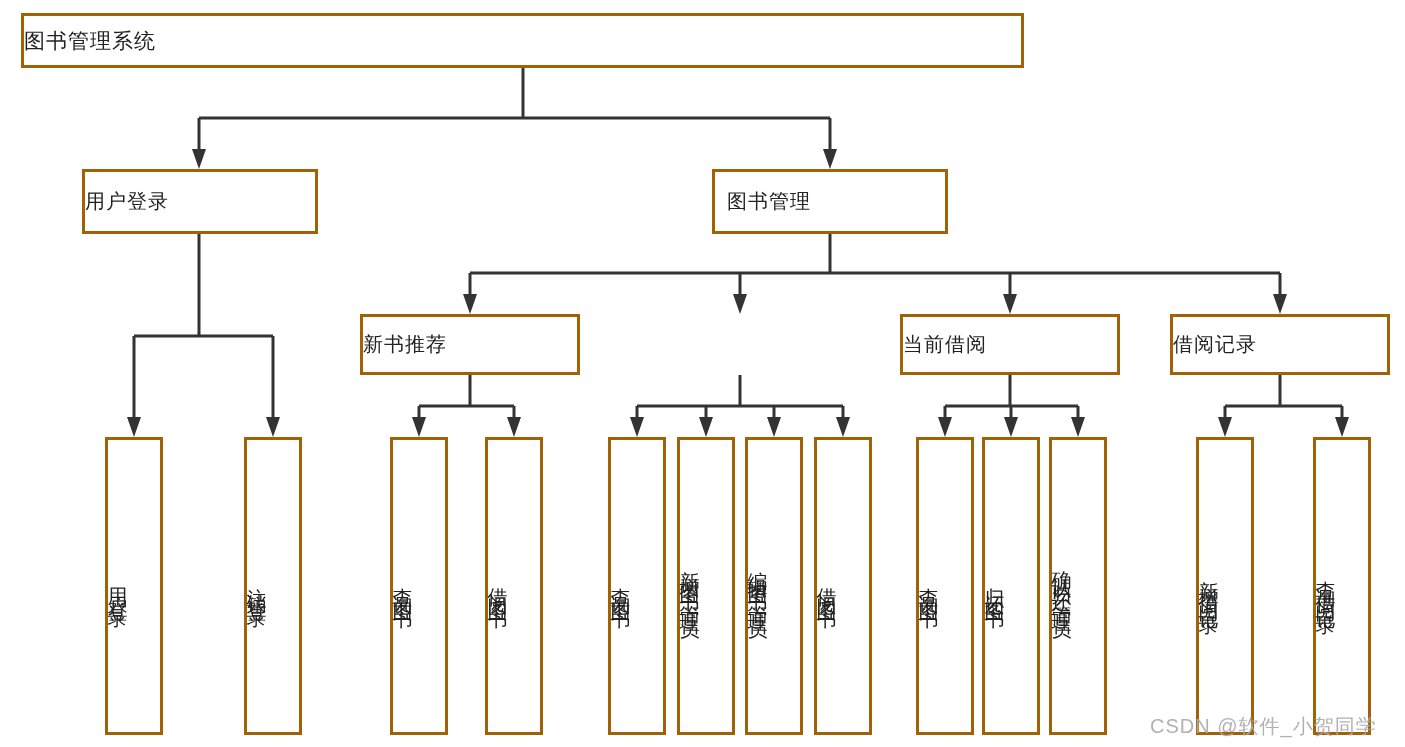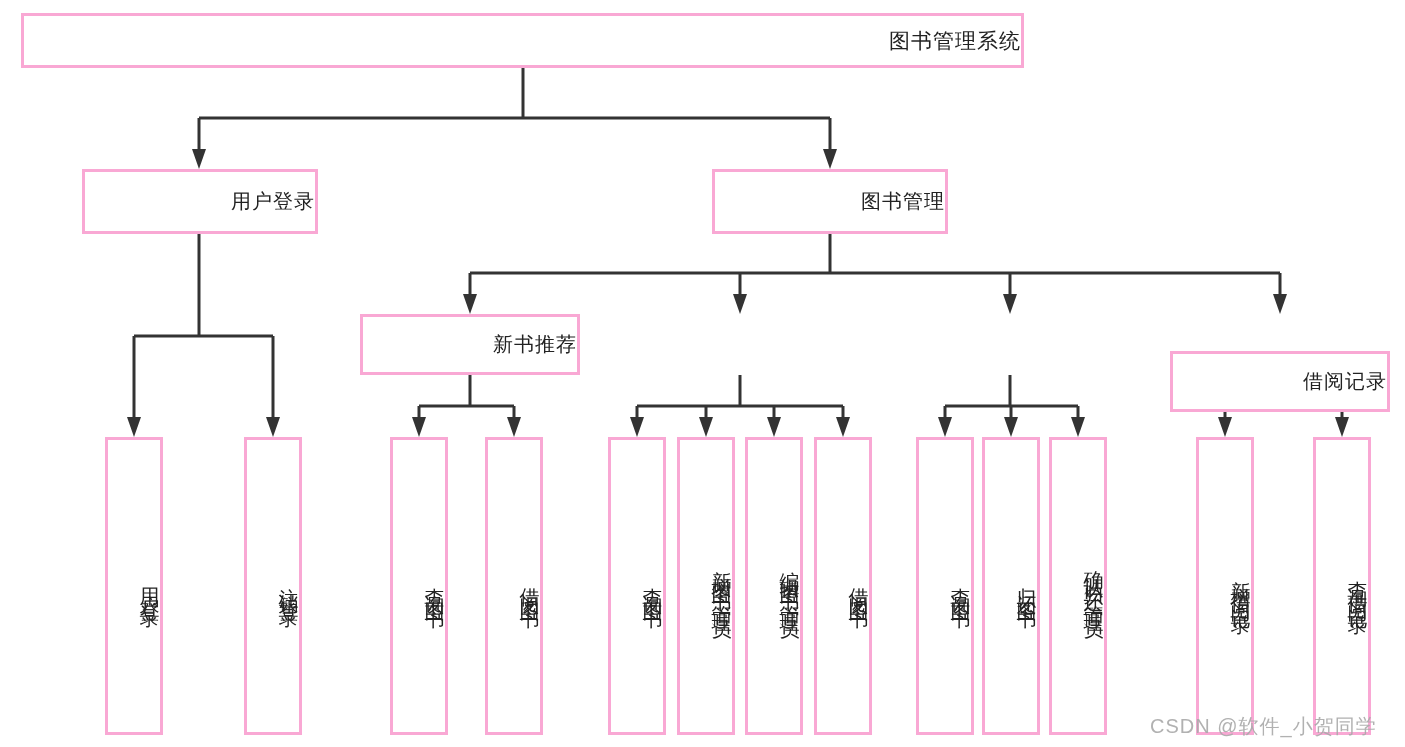--- a/index.html
+++ b/index.html
@@ -13,38 +13,38 @@
   }
   #wires {
     position: absolute;
     left: 0; top: 0;
     width: 1405px; height: 747px;
     pointer-events: none;
   }
   .box {
     position: absolute;
     box-sizing: border-box;
-    border: 3px solid #f9a8d4;
+    border: 3px solid #a16207;
     background: #ffffff;
     display: flex;
     align-items: center;
-    justify-content: flex-end;
+    justify-content: flex-start;
     color: #222222;
     font-size: 20px;
     letter-spacing: 1px;
     white-space: nowrap;
   }
   .root-box   { left: 21px;  top: 13px;  width: 1003px; height: 55px; font-size: 21px; }
   .l2-login   { left: 82px;  top: 169px; width: 236px; height: 65px; }
-  .l2-mgmt    { left: 712px; top: 169px; width: 236px; height: 65px; }
-  .l3 { top: 314px; width: 220px; height: 61px; padding-left: 36px; }
+  .l2-mgmt    { left: 712px; top: 169px; width: 236px; height: 65px; padding-left: 12px; }
+  .l3 { top: 314px; width: 220px; height: 61px; }
   .l3-newbook { left: 360px; }
   .l3-borrow  { left: 630px; }
   .l3-current { left: 900px; }
-  .l3-record  { left: 1170px; margin-top: 37px; }
+  .l3-record  { left: 1170px; }
   .leaf { top: 437px; width: 58px; height: 298px; }
   .leaf span {
     writing-mode: vertical-rl;
     text-orientation: mixed;
     font-size: 20px;
     line-height: 1;
     letter-spacing: 7px;
     color: #222222;
   }
   .g1a { left: 105px; }  .g1b { left: 244px; }
@@ -144,20 +144,23 @@
   <div class="box l2-login">
     <span>用户登录</span>
   </div>
   <div class="box l2-mgmt">
     <span>图书管理</span>
   </div>
 
   <div class="box l3 l3-newbook">
     <span>新书推荐</span>
   </div>
+  <div class="box l3 l3-current">
+    <span>当前借阅</span>
+  </div>
   <div class="box l3 l3-record">
     <span>借阅记录</span>
   </div>
 
   <div class="box leaf g1a">
     <span>用户登录</span>
   </div>
   <div class="box leaf g1b">
     <span>注销登录</span>
   </div>

